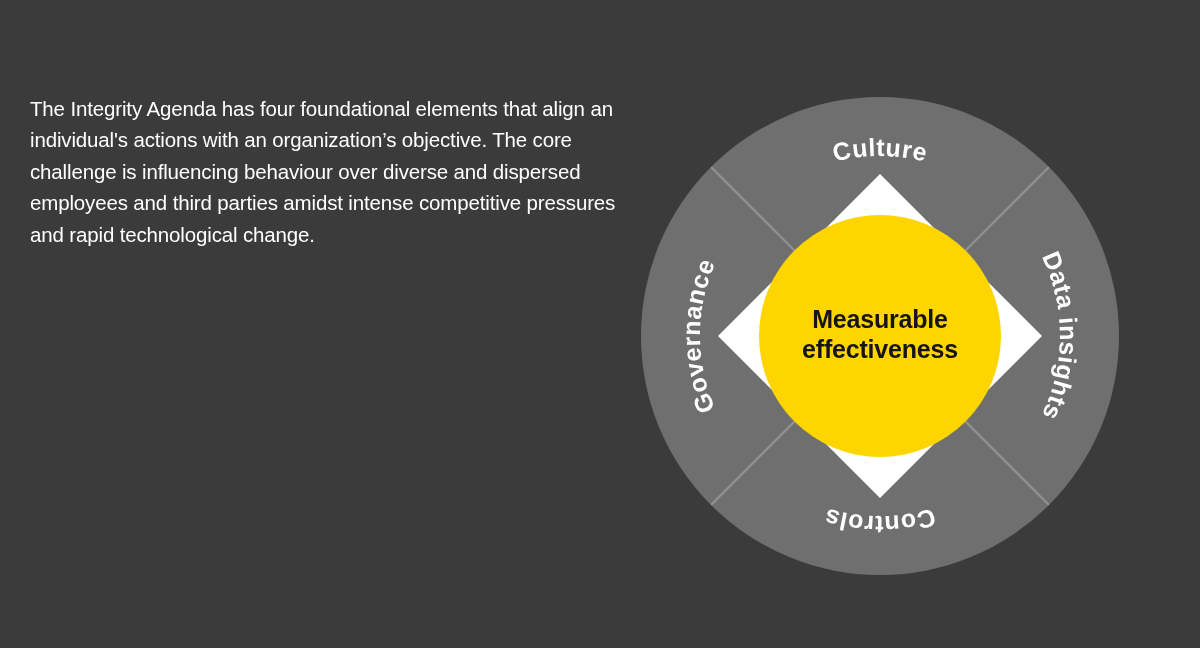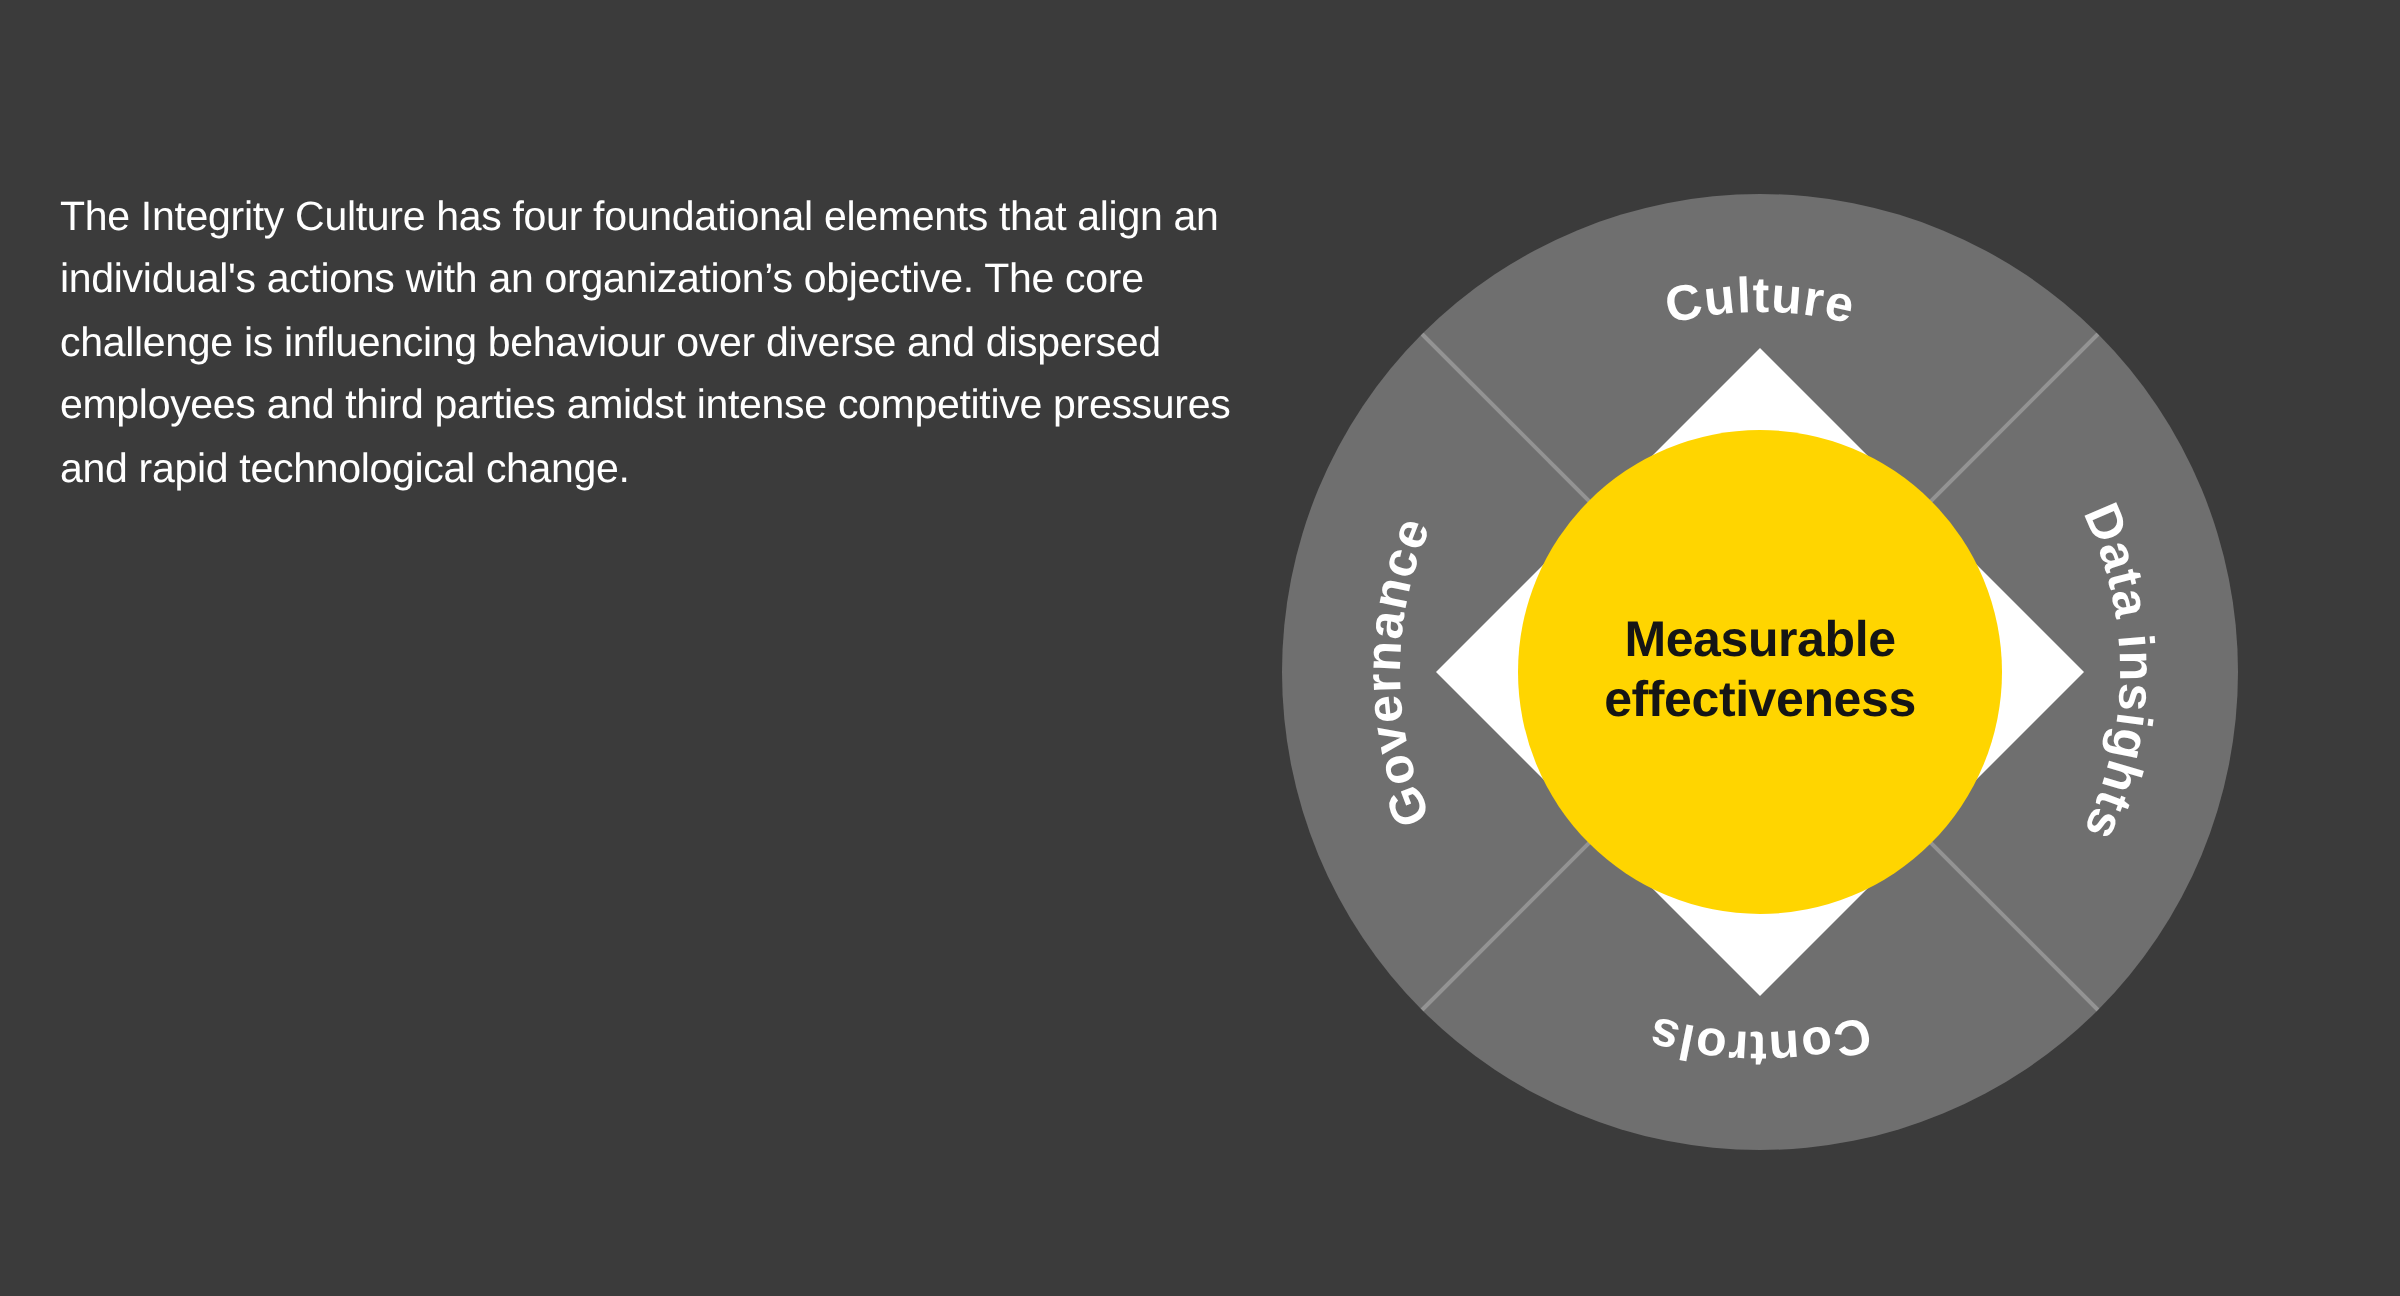--- a/index.html
+++ b/index.html
@@ -61,21 +61,21 @@
     font-weight: 700;
     fill: #151515;
     letter-spacing: -0.2px;
   }
 </style>
 </head>
 <body>
 
 <div id="slide">
 
-  <p id="body-copy">The Integrity Culture has four foundational elements that align an individual's actions with an organization’s objective. The core challenge is influencing behaviour over diverse and dispersed employees and third parties amidst intense competitive pressures and rapid technological change.</p>
+  <p id="body-copy">The Integrity Agenda has four foundational elements that align an individual's actions with an organization’s objective. The core challenge is influencing behaviour over diverse and dispersed employees and third parties amidst intense competitive pressures and rapid technological change.</p>
 
   <div id="diagram-wrap">
     <svg id="diagram-svg" viewBox="0 0 480 480" xmlns="http://www.w3.org/2000/svg">
       <defs>
 
         <path id="arc-top" d="M 60,240 A 180,180 0 0 1 420,240" fill="none"></path>
         <path id="arc-bottom" d="M 420,240 A 180,180 0 0 1 60,240" fill="none"></path>
         <path id="arc-right" d="M 240,60 A 180,180 0 0 1 240,420" fill="none"></path>
         <path id="arc-left" d="M 240,420 A 180,180 0 0 1 240,60" fill="none"></path>
 

